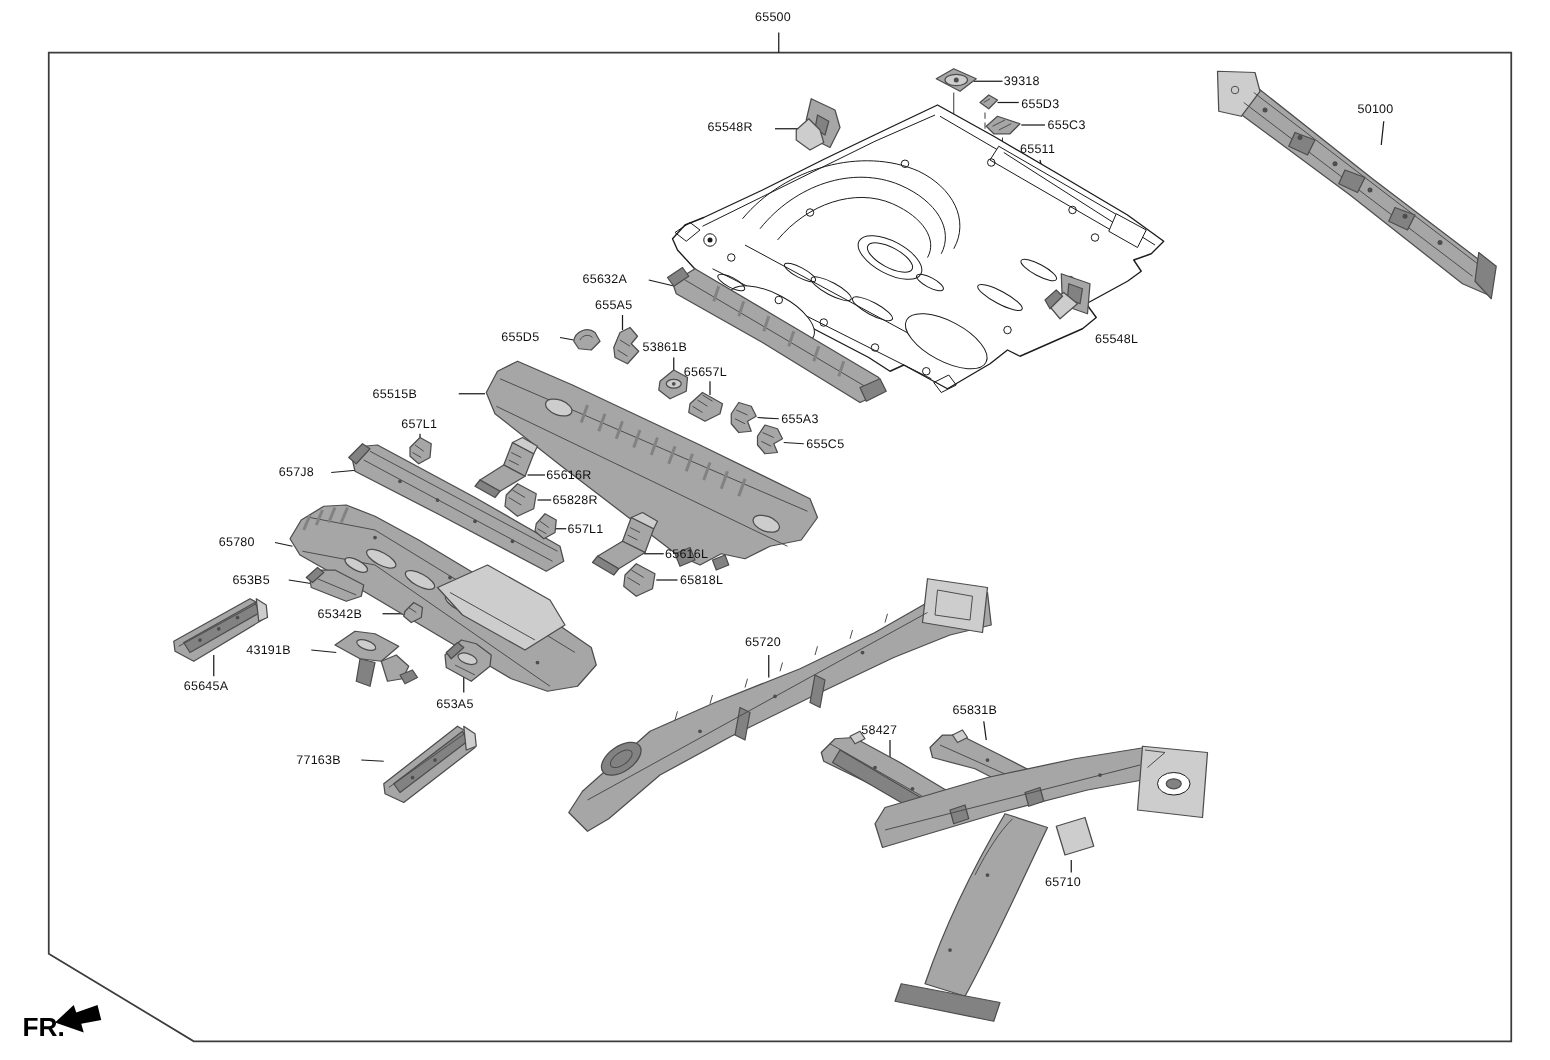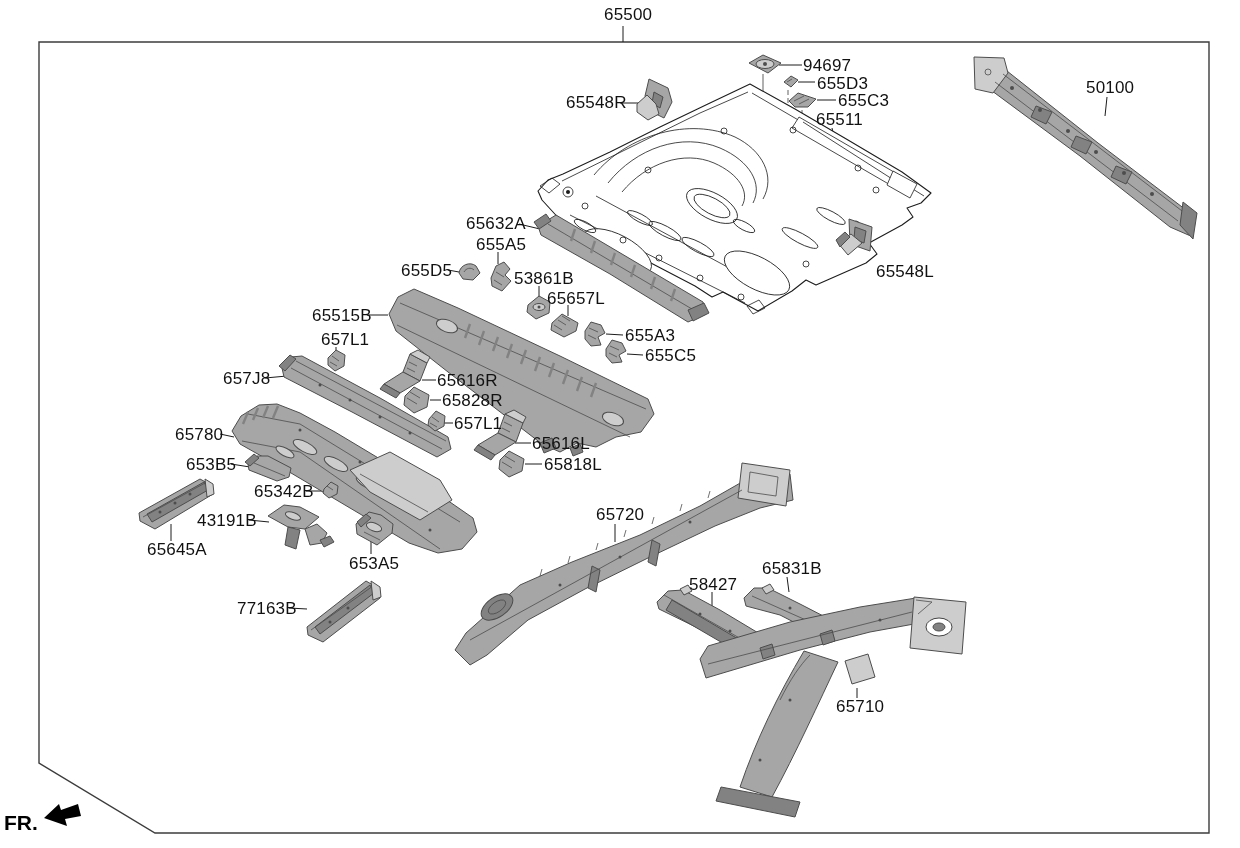--- a/index.html
+++ b/index.html
@@ -3,21 +3,21 @@
 <meta charset="utf-8">
 <style>
   :root{
     --bg:#ffffff; --line:#1c1c1c; --label-color:#111111;
     --part-fill:#a6a6a6; --part-light:#cdcdcd; --part-dark:#828282; --part-stroke:#4d4d4d;
   }
   html,body{margin:0;padding:0;background:#fff;}
   .stage{position:relative;width:1240px;height:848px;background:var(--bg);
          font-family:"Liberation Sans",sans-serif;overflow:hidden;}
   .stage svg{position:absolute;left:0;top:0;}
-  .plabel{position:absolute;font-size:17px;line-height:15px;color:var(--label-color);
+  .plabel{position:absolute;font-size:10px;line-height:15px;color:var(--label-color);
           letter-spacing:.2px;white-space:nowrap;}
   .fr-label{position:absolute;font-size:21px;line-height:21px;font-weight:bold;color:#000;}
   
   .frame{fill:none;stroke:#3c3c3c;stroke-width:1.4;}
   .pf{fill:var(--part-fill);stroke:var(--part-stroke);stroke-width:1;stroke-linejoin:round;}
   .pl{fill:var(--part-light);stroke:var(--part-stroke);stroke-width:1;stroke-linejoin:round;}
   .pd{fill:var(--part-dark);stroke:var(--part-stroke);stroke-width:1;stroke-linejoin:round;}
   .dt{fill:none;stroke:var(--part-stroke);stroke-width:.8;}
   .rib{stroke:var(--part-dark);stroke-width:2.4;fill:none;}
   .la{fill:#ffffff;stroke:var(--line);stroke-width:1.1;stroke-linejoin:round;}
@@ -414,31 +414,31 @@
     <circle class="dot" cx="880" cy="620" r="1.5"></circle>
   </g>
 
   <g>
     <polygon fill="#000" points="44,818 59,804 61,810 78,804 81,816 65,819 67,826"></polygon>
   </g>
 </svg>
 
   <span class="plabel" style="left:604px;top:7px">65500</span>
   <span class="plabel" style="left:566px;top:95px">65548R</span>
-  <span class="plabel" style="left:803px;top:58px">94697</span>
+  <span class="plabel" style="left:803px;top:58px">39318</span>
   <span class="plabel" style="left:817px;top:76px">655D3</span>
   <span class="plabel" style="left:838px;top:93px">655C3</span>
   <span class="plabel" style="left:816px;top:112px">65511</span>
   <span class="plabel" style="left:1086px;top:80px">50100</span>
   <span class="plabel" style="left:466px;top:216px">65632A</span>
   <span class="plabel" style="left:476px;top:237px">655A5</span>
   <span class="plabel" style="left:401px;top:263px">655D5</span>
   <span class="plabel" style="left:514px;top:271px">53861B</span>
   <span class="plabel" style="left:547px;top:291px">65657L</span>
-  <span class="plabel" style="left:312px;top:308px">65515B</span>
+  <span class="plabel" style="left:298px;top:308px">65515B</span>
   <span class="plabel" style="left:321px;top:332px">657L1</span>
   <span class="plabel" style="left:625px;top:328px">655A3</span>
   <span class="plabel" style="left:645px;top:348px">655C5</span>
   <span class="plabel" style="left:223px;top:371px">657J8</span>
   <span class="plabel" style="left:437px;top:373px">65616R</span>
   <span class="plabel" style="left:442px;top:393px">65828R</span>
   <span class="plabel" style="left:454px;top:416px">657L1</span>
   <span class="plabel" style="left:175px;top:427px">65780</span>
   <span class="plabel" style="left:532px;top:436px">65616L</span>
   <span class="plabel" style="left:186px;top:457px">653B5</span>
@@ -447,14 +447,14 @@
   <span class="plabel" style="left:197px;top:513px">43191B</span>
   <span class="plabel" style="left:147px;top:542px">65645A</span>
   <span class="plabel" style="left:349px;top:556px">653A5</span>
   <span class="plabel" style="left:237px;top:601px">77163B</span>
   <span class="plabel" style="left:596px;top:507px">65720</span>
   <span class="plabel" style="left:876px;top:264px">65548L</span>
   <span class="plabel" style="left:689px;top:577px">58427</span>
   <span class="plabel" style="left:762px;top:561px">65831B</span>
   <span class="plabel" style="left:836px;top:699px">65710</span>
 
-  <span class="fr-label" style="left:4px;top:812px">FR.</span>
+  <span class="fr-label" style="left:18px;top:812px">FR.</span>
 </div>
 
 </body></html>

